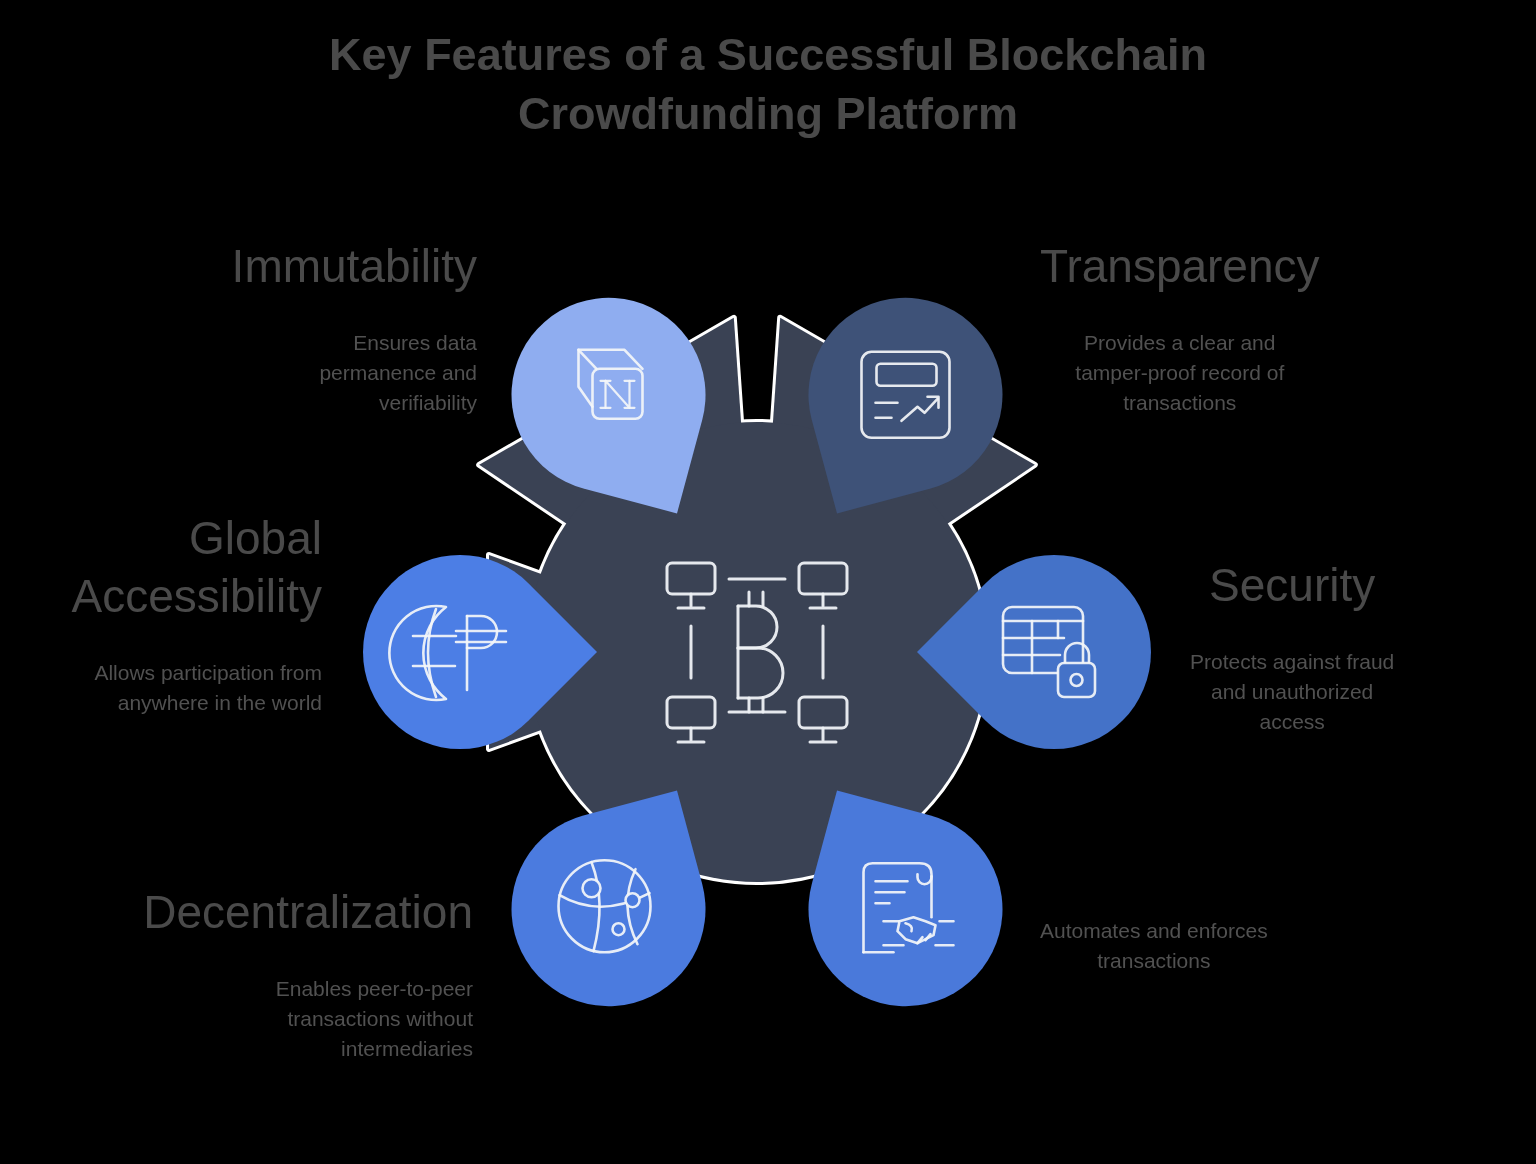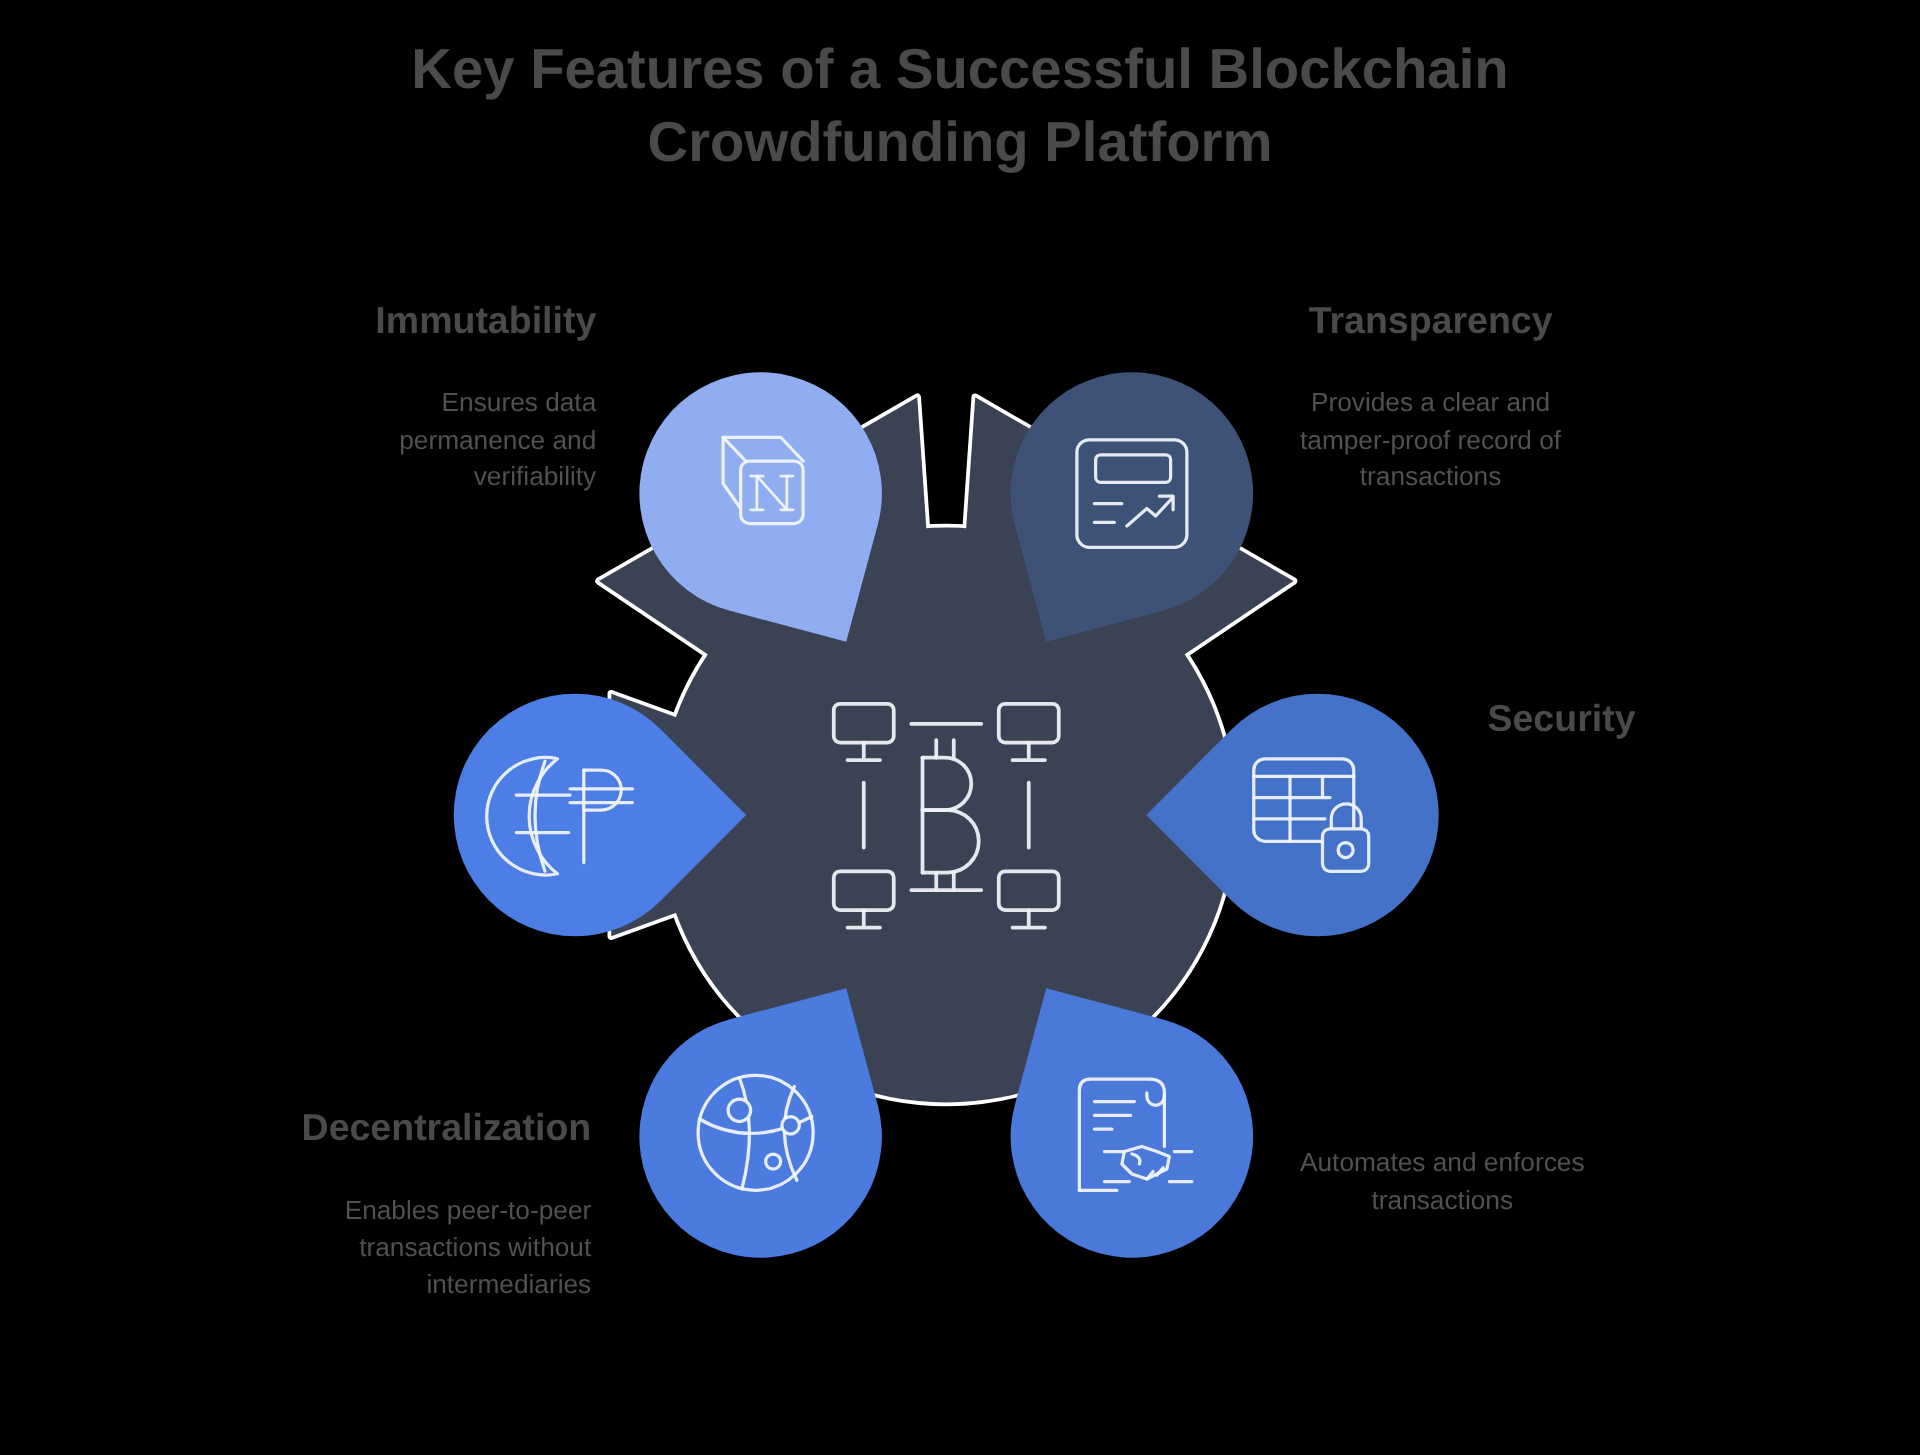--- a/index.html
+++ b/index.html
@@ -3,21 +3,21 @@
 <meta charset="utf-8">
 <style>
   html,body{margin:0;padding:0;background:#000;}
   .stage{position:relative;width:1536px;height:1164px;background:#000;overflow:hidden;
          font-family:"Liberation Sans","DejaVu Sans",sans-serif;border-radius:21px;}
   .title{position:absolute;top:26px;left:0;width:100%;text-align:center;
          font-size:45px;font-weight:bold;line-height:1.30;color:#4a4a4a;
          white-space:pre-line;letter-spacing:0px;}
   .diagram{position:absolute;left:0;top:0;}
   .feature{position:absolute;}
-  .feature .feature-title{font-size:30px;font-weight:bold;color:#4a4a4a;line-height:1.26;
+  .feature .feature-title{font-size:46px;font-weight:normal;color:#4a4a4a;line-height:1.26;
          white-space:pre-line;margin:0;}
   .feature .feature-desc{font-size:21px;color:#515151;line-height:1.42;
          white-space:pre-line;margin:32px 0 0 0;}
   .align-right{text-align:right;}
   .align-left{text-align:center;}
   .f-immutability{top:238px;right:1059px;}
   .f-transparency{top:238px;left:1040px;}
   .f-global{top:510px;right:1214px;}
   .f-security{top:557px;left:1190px;}
   .f-decentralization{top:884px;right:1063px;}
@@ -137,23 +137,32 @@
 verifiability</div>
   </div>
 
   <div class="feature f-transparency align-left">
     <div class="feature-title">Transparency</div>
     <div class="feature-desc">Provides a clear and
 tamper-proof record of
 transactions</div>
   </div>
 
+  <div class="feature f-global align-right">
+    <div class="feature-title">Global
+Accessibility</div>
+    <div class="feature-desc">Allows participation from
+anywhere in the world</div>
+  </div>
 
   <div class="feature f-security align-left">
     <div class="feature-title">Security</div>
+    <div class="feature-desc">Protects against fraud
+and unauthorized
+access</div>
   </div>
 
   <div class="feature f-decentralization align-right">
     <div class="feature-title">Decentralization</div>
     <div class="feature-desc">Enables peer-to-peer
 transactions without
 intermediaries</div>
   </div>
 
   <div class="feature f-smart align-left">

